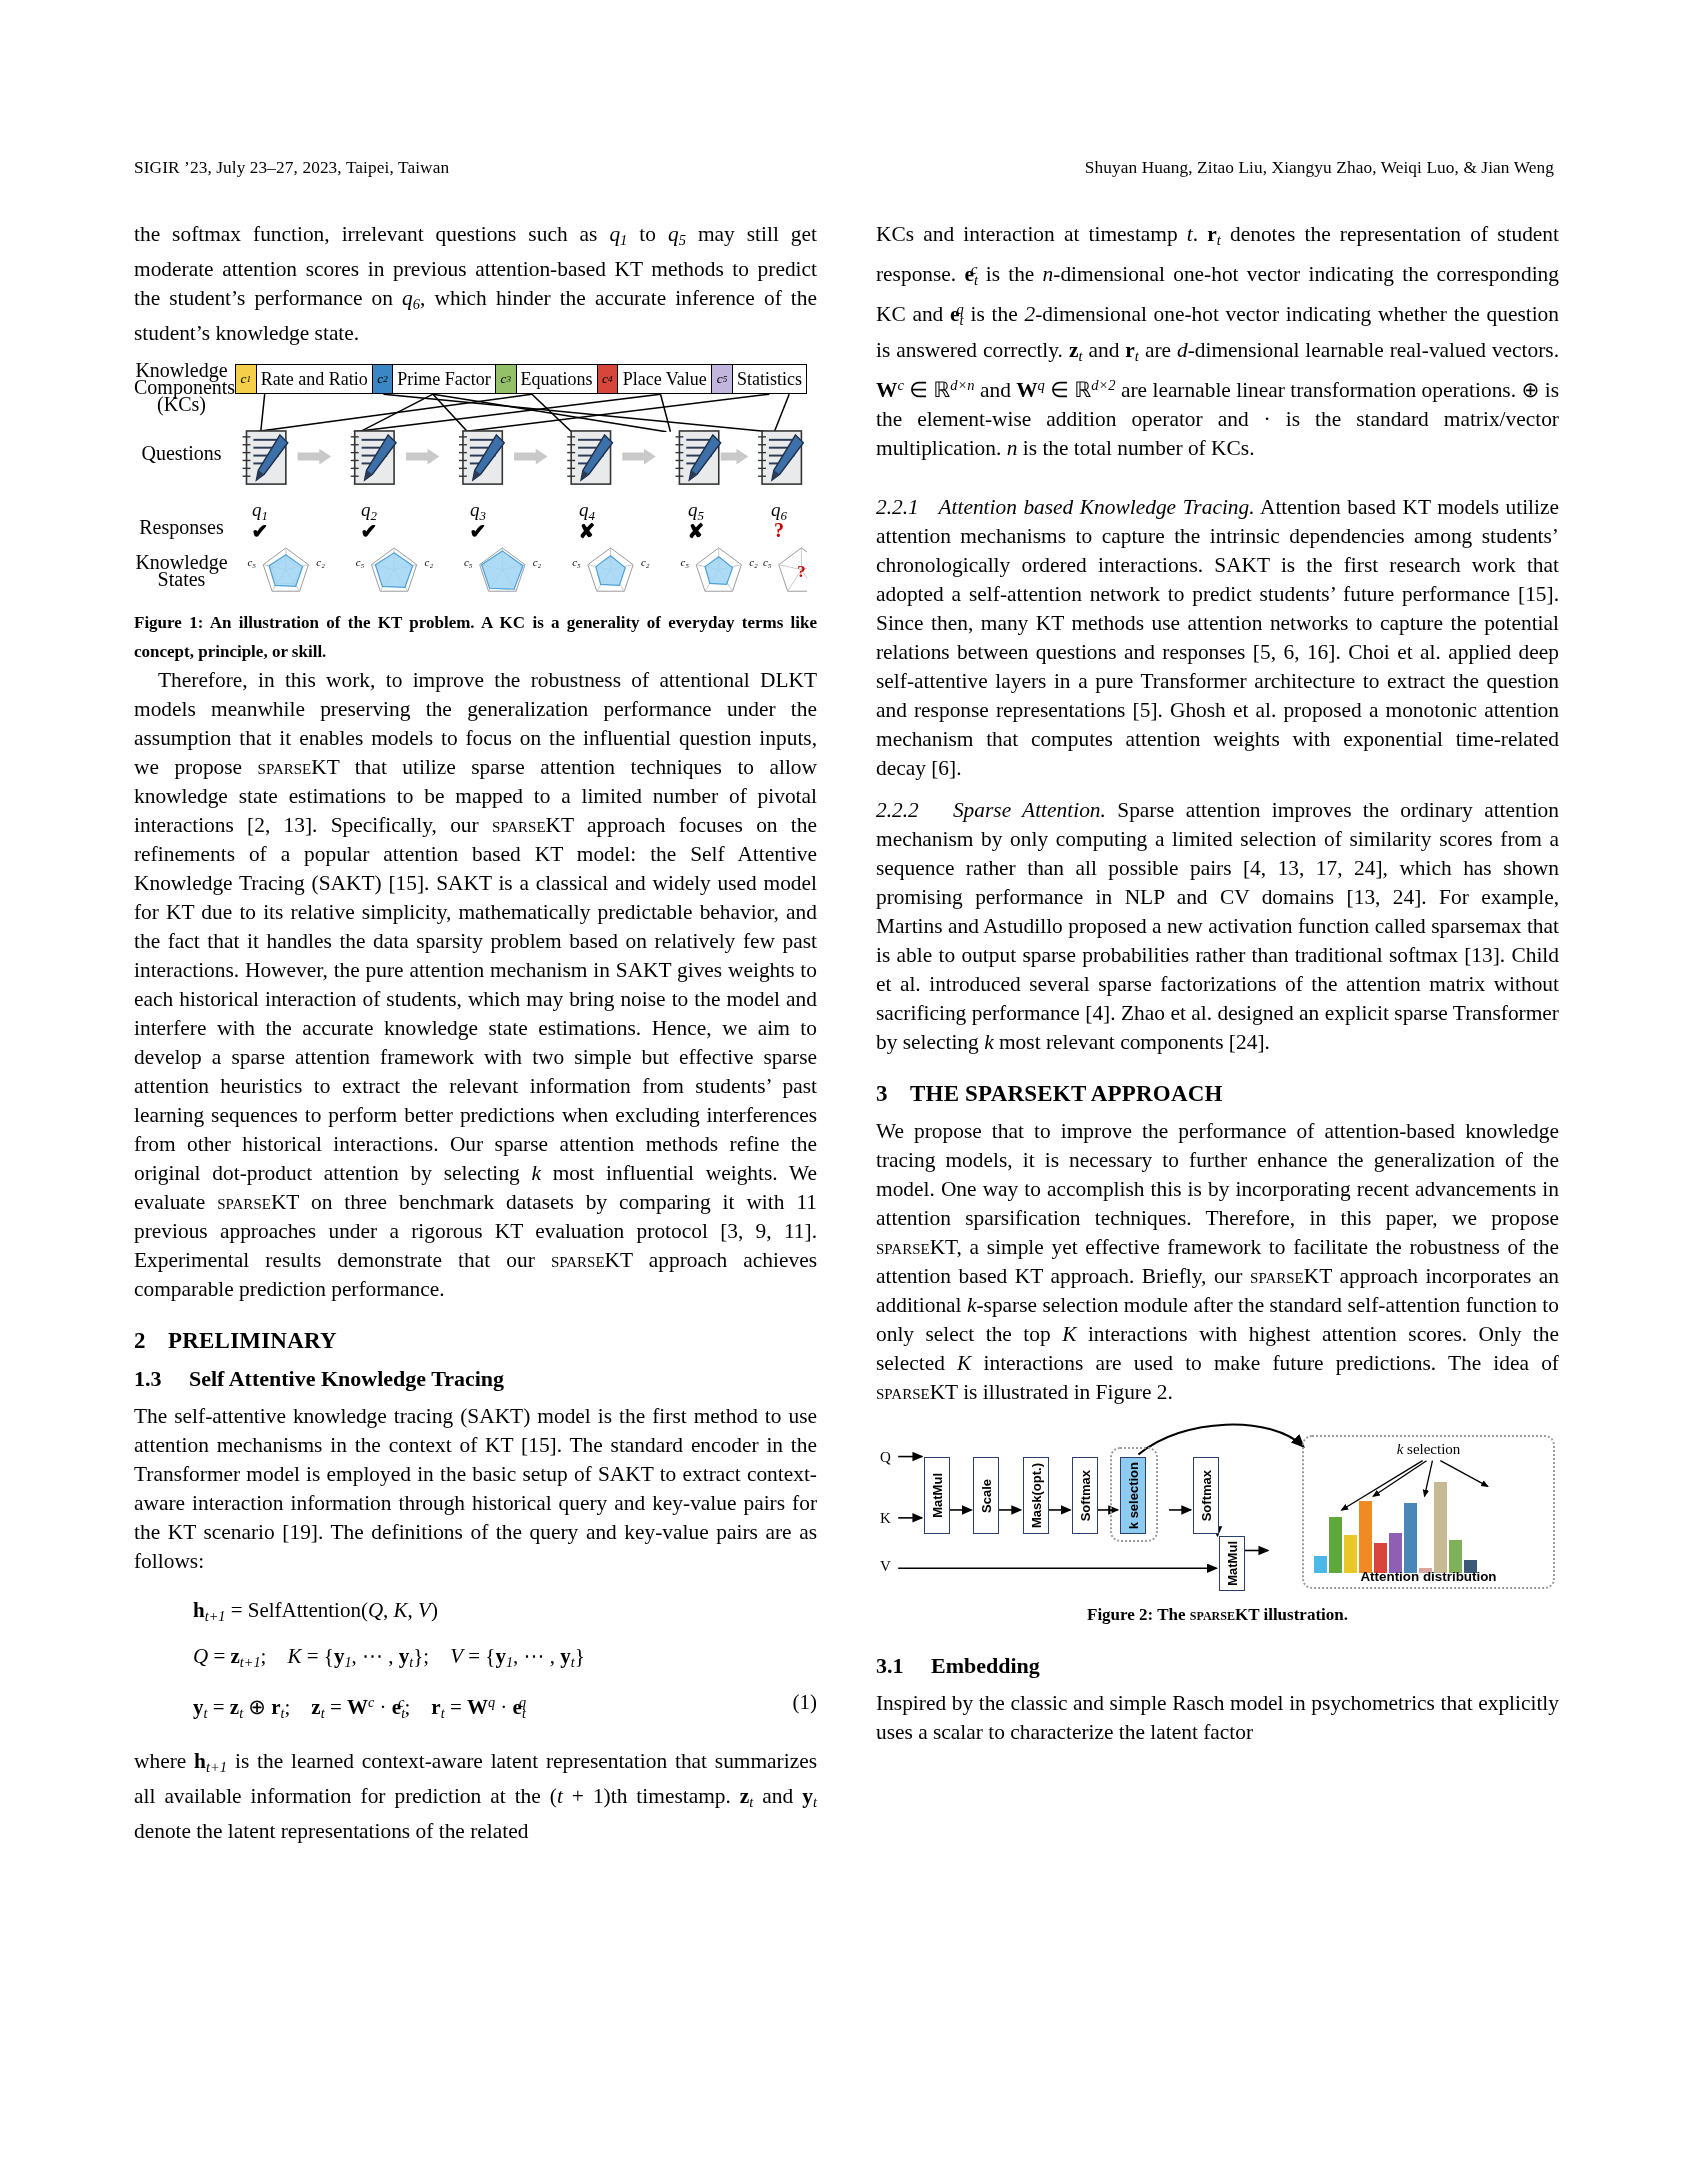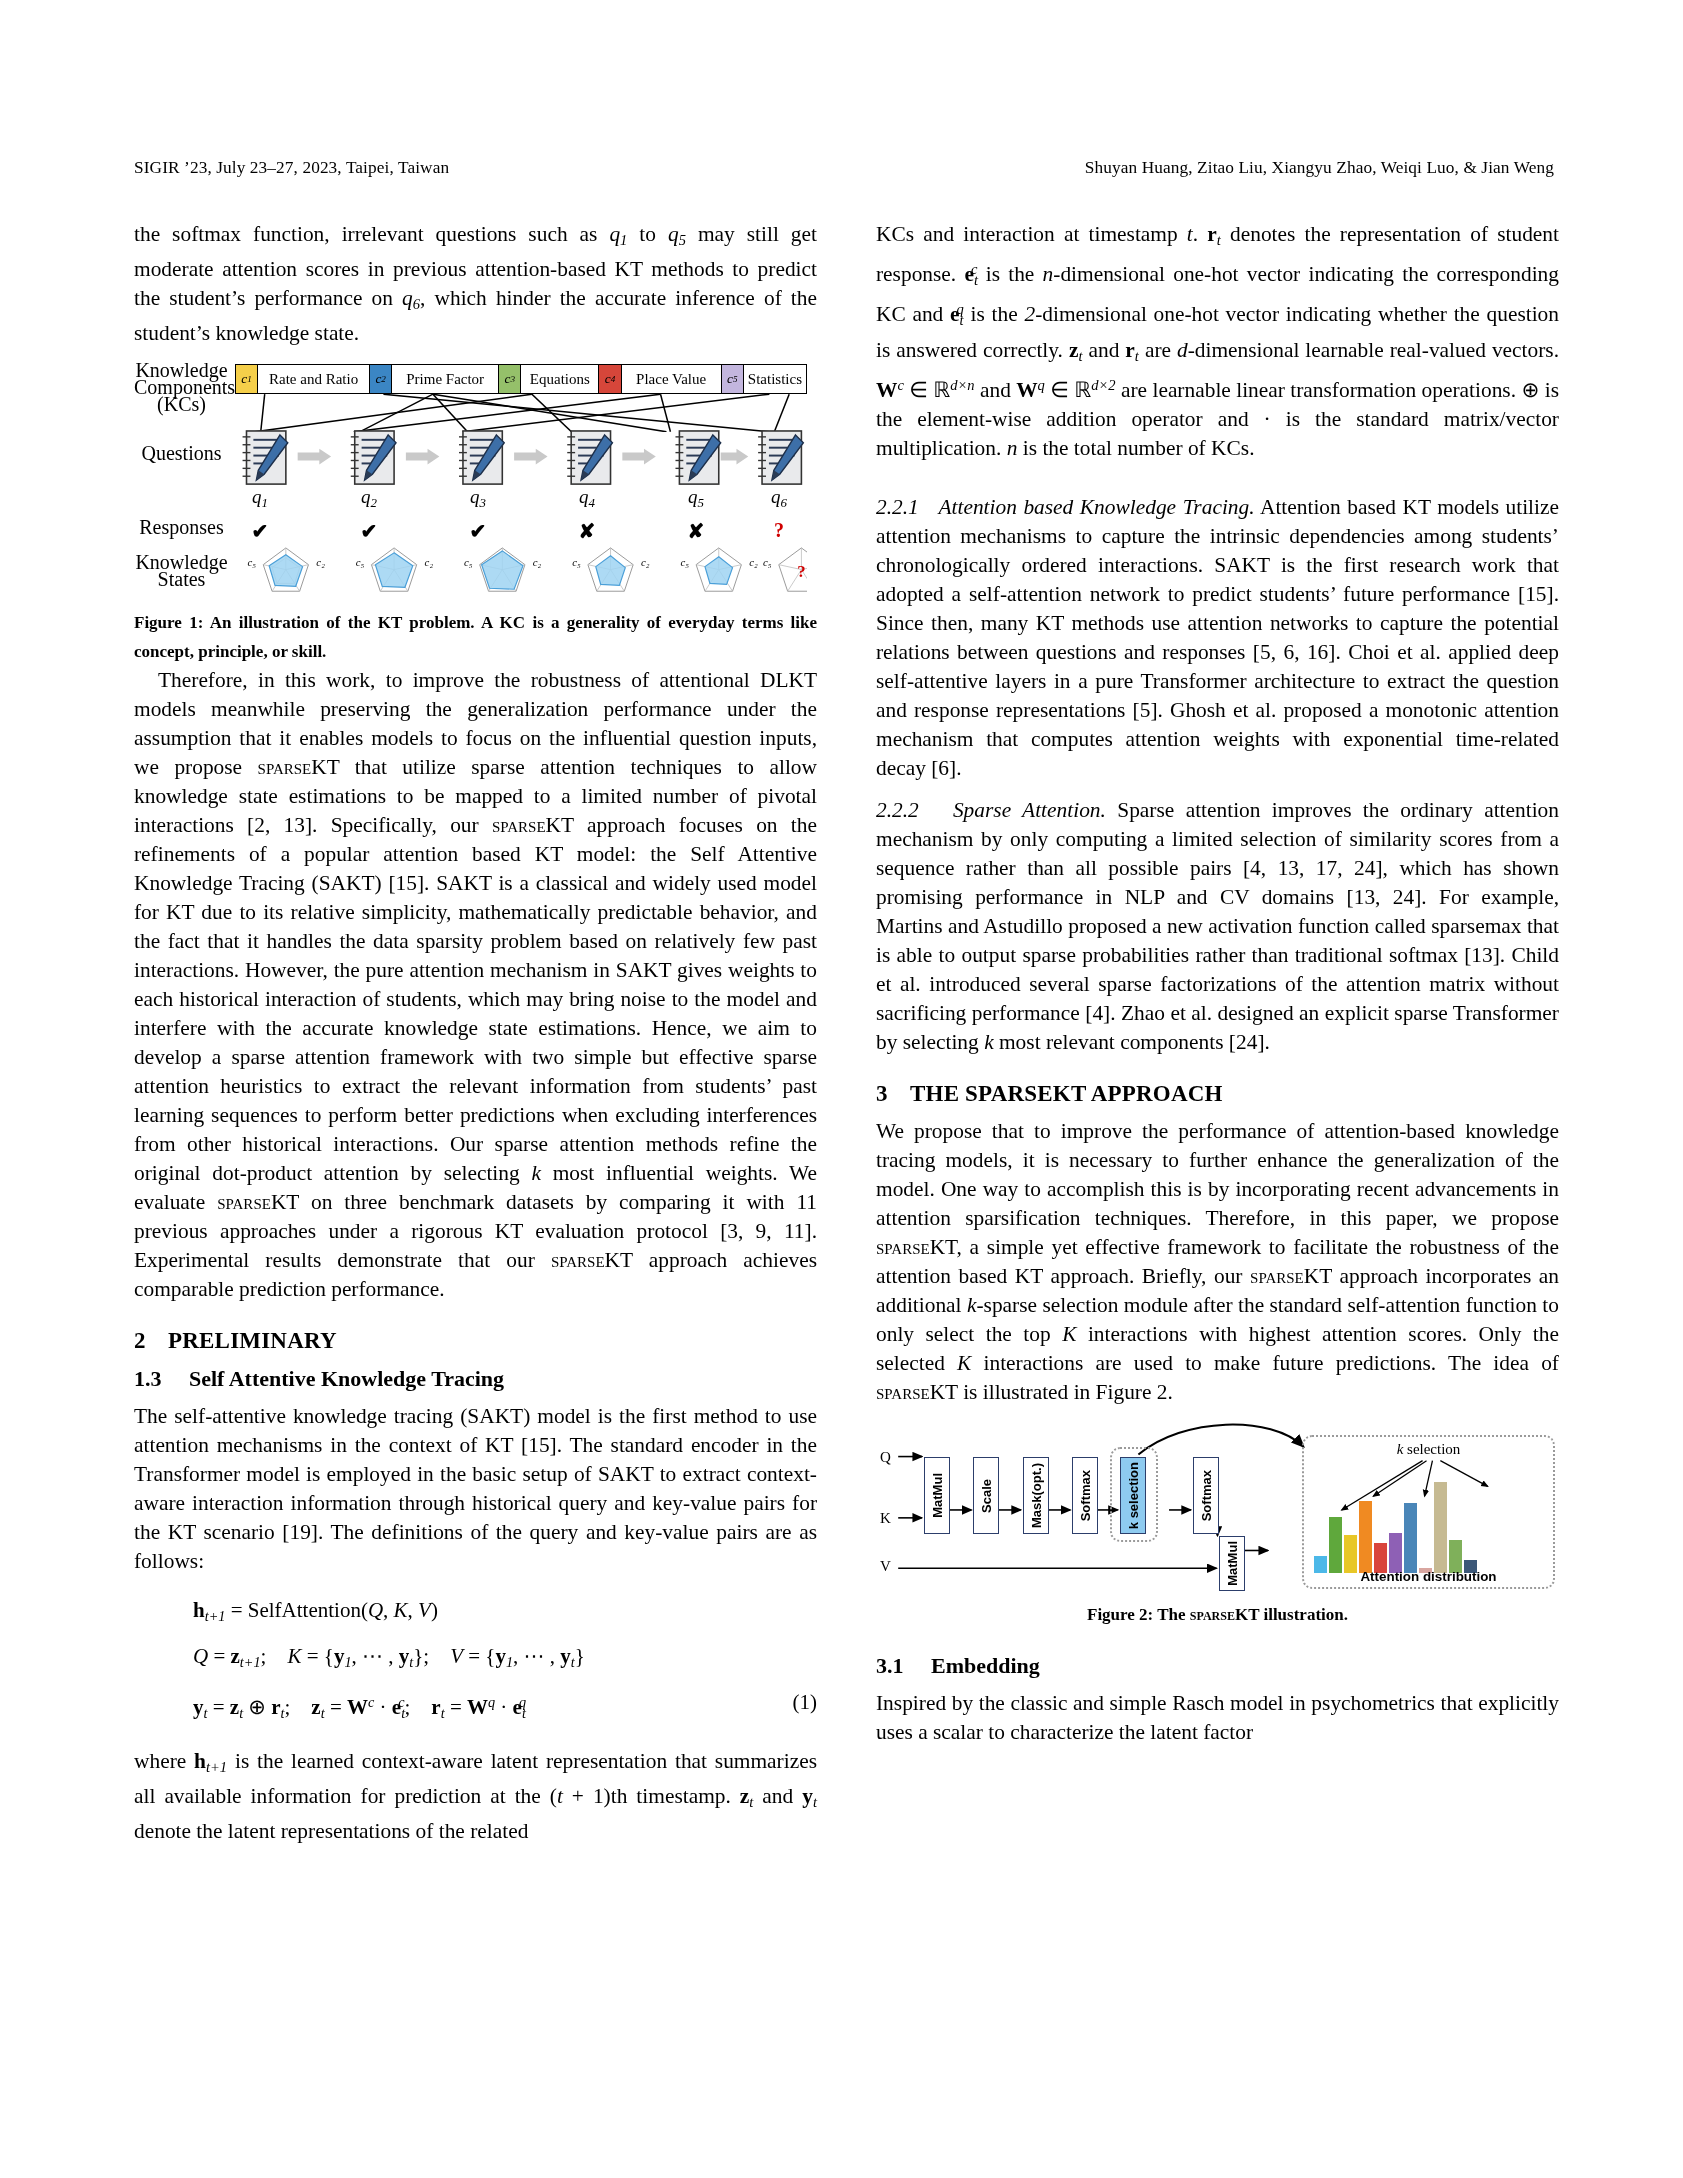--- a/index.html
+++ b/index.html
@@ -117,28 +117,28 @@
   .kcchip{
     width:26px;
     border-right:1.6px solid #000;
     display:flex;align-items:center;justify-content:center;
     font-size:13.4px;font-style:italic;
     box-sizing:border-box;
   }
   .kcname{
     border-right:1.6px solid #000;
     display:flex;align-items:center;justify-content:center;
-    font-size:15px;
+    font-size:18px;
     box-sizing:border-box;
     padding:0 4px;
     white-space:nowrap;
   }
   .kcname.last{border-right:none;}
   .qrow{position:absolute;left:101px;top:71px;width:572px;height:61px;}
-  .qlabels{position:absolute;left:101px;top:128px;width:572px;height:24px;}
+  .qlabels{position:absolute;left:101px;top:141px;width:572px;height:24px;}
   .qlab{position:absolute;font-size:19px;font-style:italic;text-align:center;width:46px;}
   .resprow{position:absolute;left:101px;top:161px;width:572px;height:26px;}
   .resp{position:absolute;width:46px;text-align:center;font-size:20px;font-weight:bold;}
   .resp.q{color:#d00000;}
   .radars{position:absolute;left:101px;top:186px;width:572px;height:61px;}
 
   
   .fig2{
     width:683px;height:173px;position:relative;margin:12px 0 8px 0;
   }

